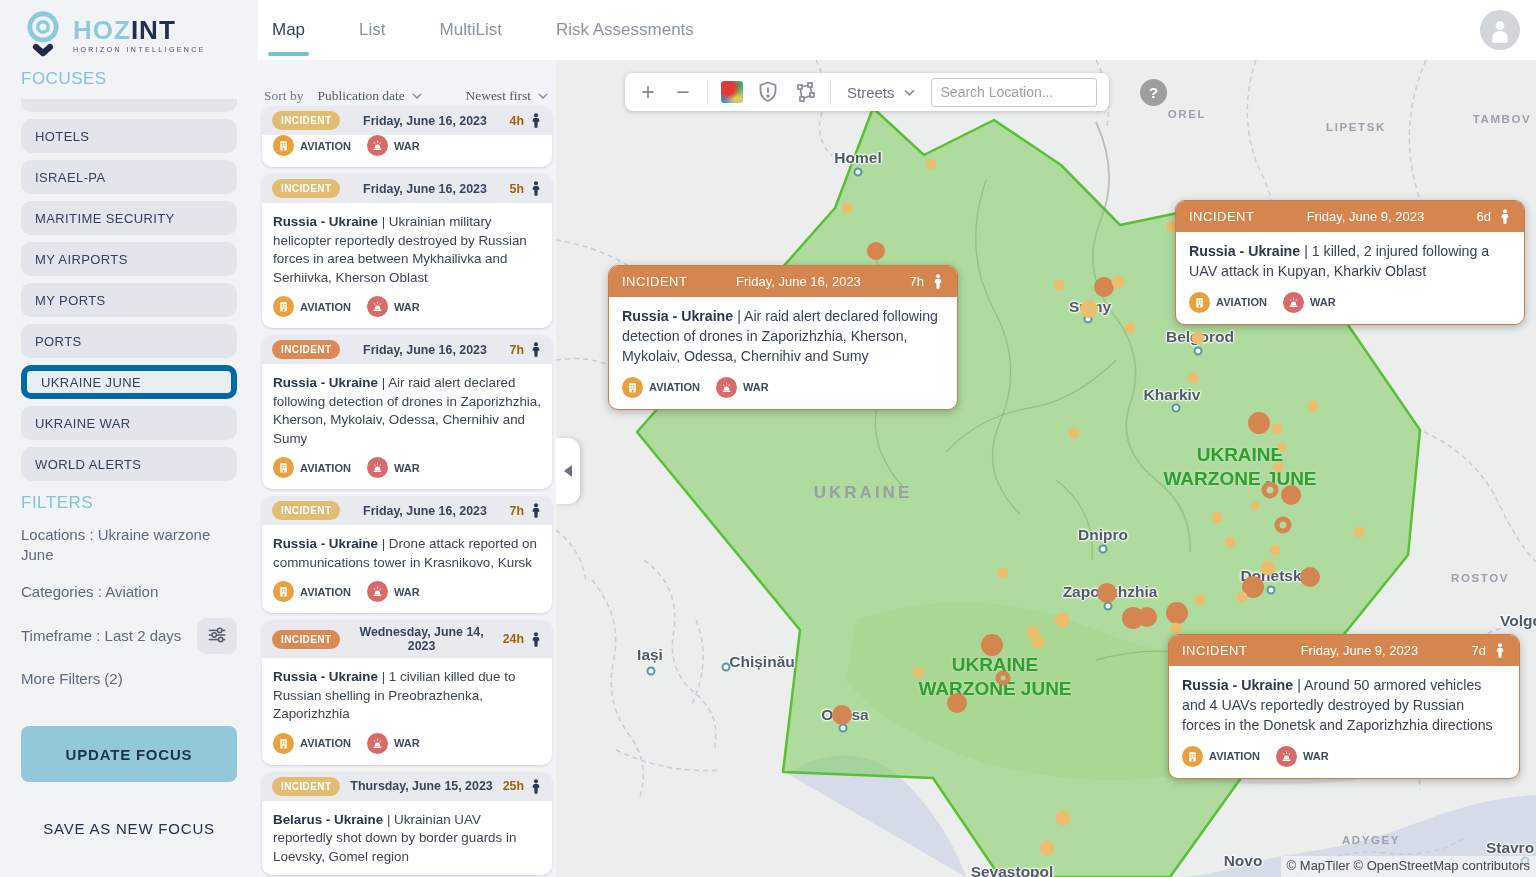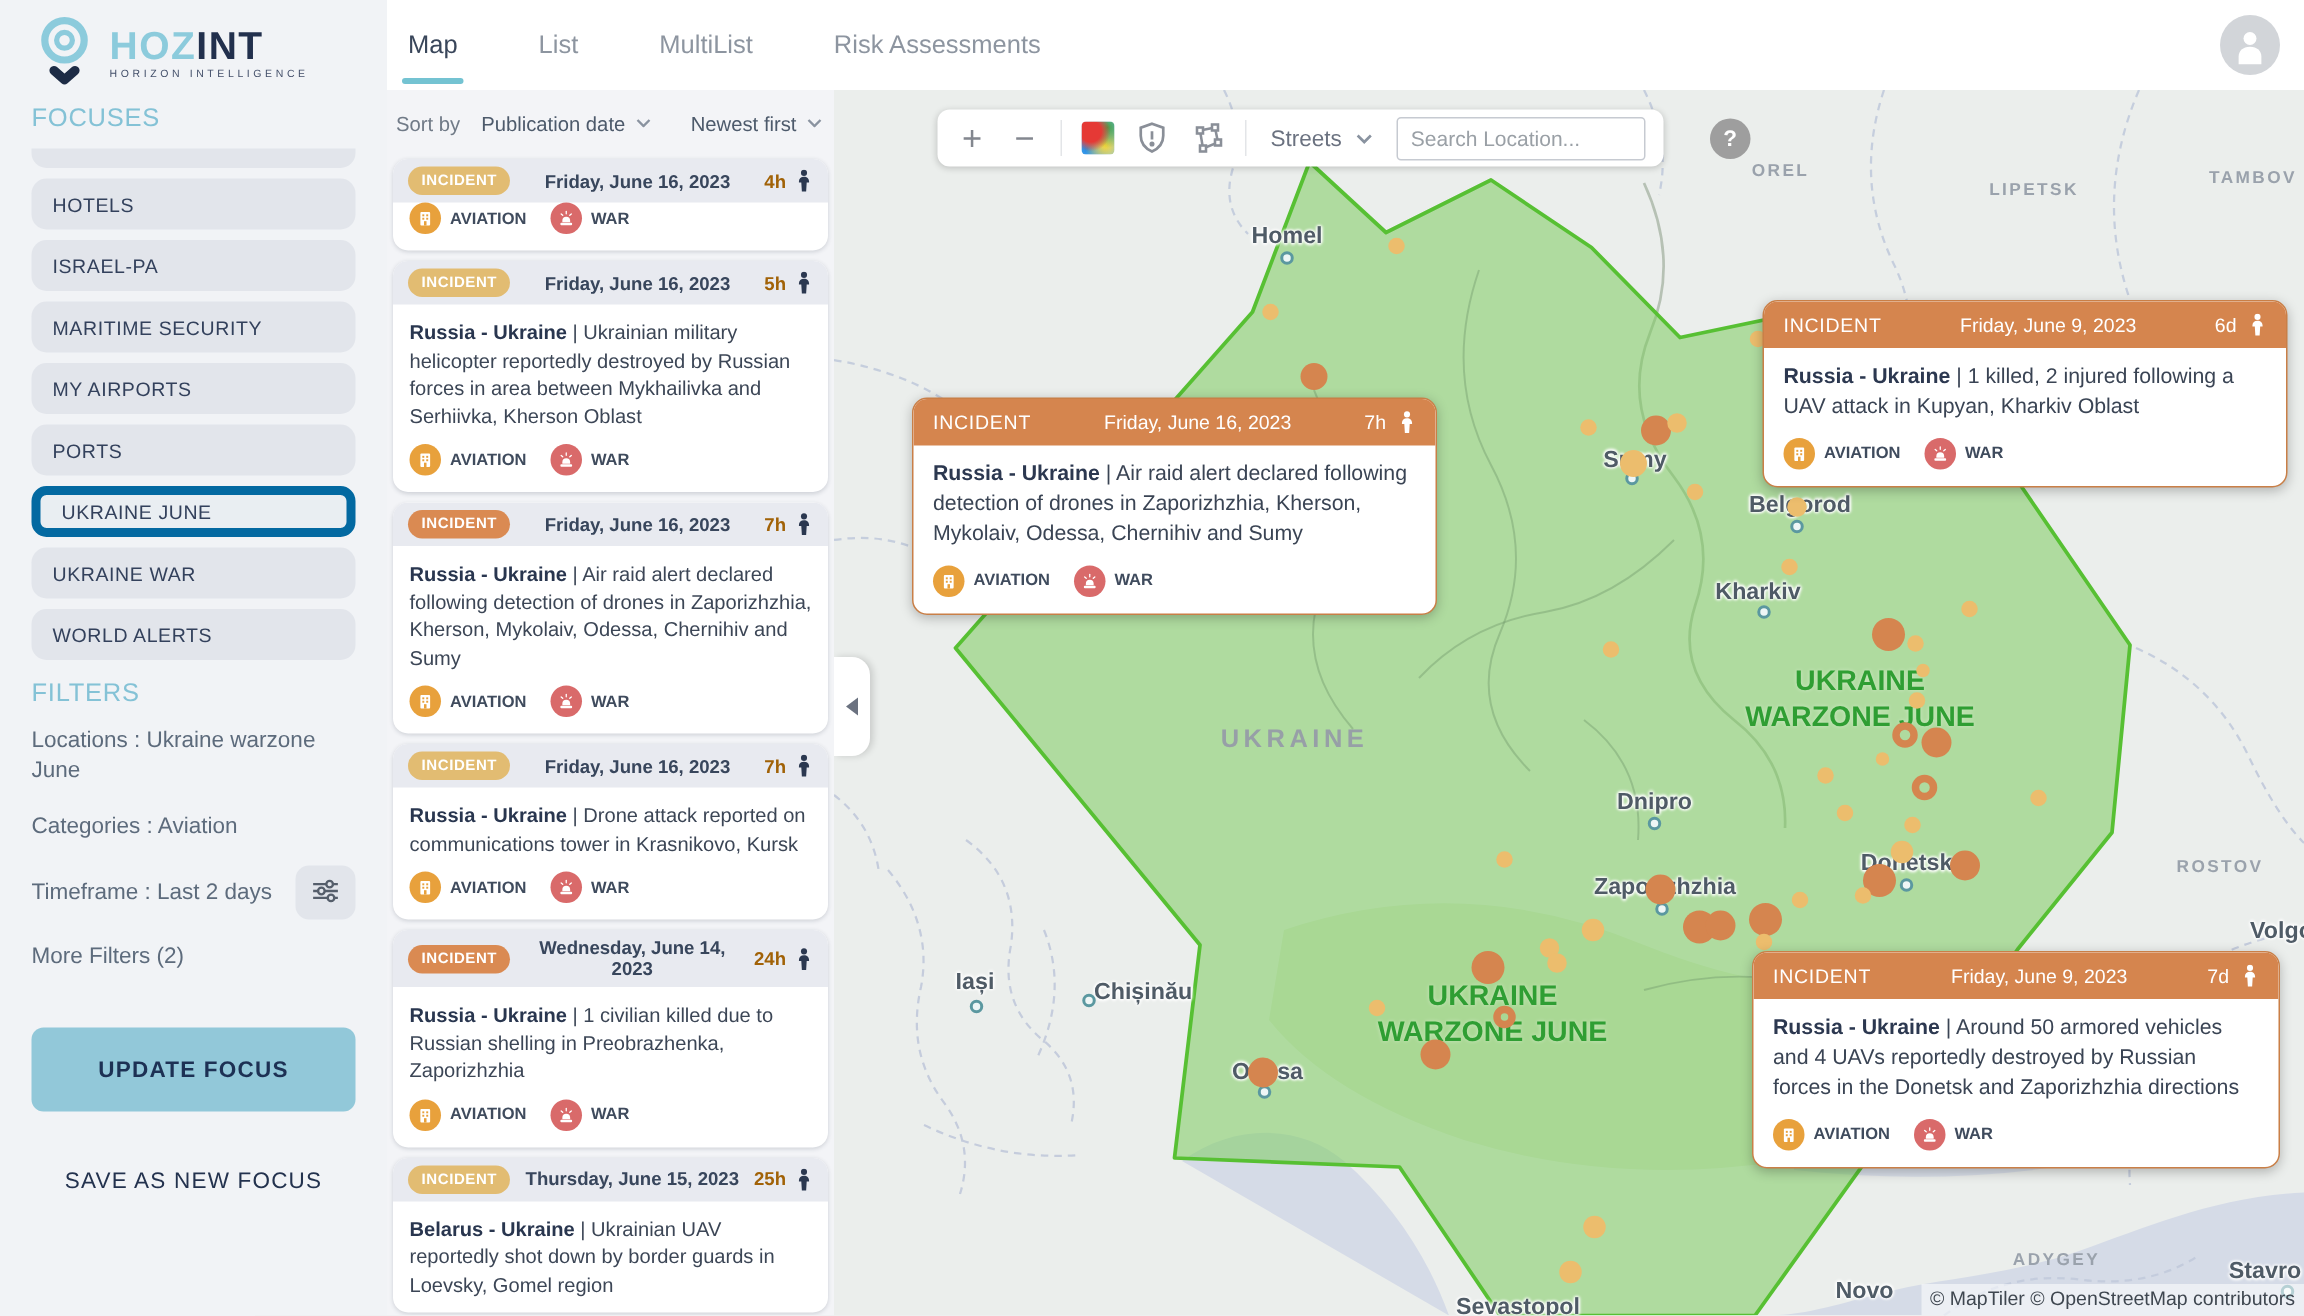--- a/index.html
+++ b/index.html
@@ -41,21 +41,21 @@
   .tab.active { color:#39465a; }
   .tab.active::after { content:""; position:absolute; left:-4px; right:-4px; bottom:4px; height:4px;
                        border-radius:2px; background:#74c3d2; }
   .avatar { margin-left:auto; margin-right:16px; width:40px; height:40px; border-radius:50%; background:#d2d5d9;
             display:flex; align-items:center; justify-content:center; cursor:pointer; flex:none; }
 
   .content { flex:1; display:flex; min-height:0; }
 
   
   .list-panel { width:298px; flex:none; background:#f3f4f7; display:flex; flex-direction:column; overflow:hidden; position:relative; z-index:5; }
-  .sort-bar { height:44px; flex:none; display:flex; align-items:center; padding:0 8px 0 6px; }
+  .sort-bar { height:44px; flex:none; display:flex; align-items:flex-end; padding:0 8px 0 6px;font-family:Liberation Serif, serif; }
   .sort-label { font-size:13.5px; color:#707a87; margin-right:14px; }
   .sort-select { display:flex; align-items:center; gap:7px; font-size:13.5px; color:#4d5a6b; cursor:pointer; }
   .sort-select + .sort-select { margin-left:auto; }
 
   .cards { flex:1; overflow:hidden; padding:2px 4px 0; }
   .card { background:#fff; border-radius:10px; margin-bottom:7px; box-shadow:0 1px 3px rgba(40,50,70,.18); overflow:hidden; cursor:pointer; }
   .card-head { display:flex; align-items:center; background:#e8eaf0; padding:5px 10px; gap:6px; }
   .badge { font-size:10px; font-weight:bold; letter-spacing:.4px; color:#fff; padding:4px 9px; border-radius:10px; }
   .badge.tan { background:#e2bc72; }
   .badge.orange { background:#da8a52; }
@@ -159,20 +159,21 @@
       </div>
     </div>
 
     <div class="side-heading">FOCUSES</div>
     <div class="focus-list" id="focus-list">
       <div class="focus-item partial"></div>
     <div class="focus-item">HOTELS</div>
         <div class="focus-item">ISRAEL-PA</div>
         <div class="focus-item">MARITIME SECURITY</div>
         <div class="focus-item">MY AIRPORTS</div>
+        <div class="focus-item">MY PORTS</div>
         <div class="focus-item">PORTS</div>
         <div class="focus-item selected">UKRAINE JUNE</div>
         <div class="focus-item">UKRAINE WAR</div>
         <div class="focus-item">WORLD ALERTS</div>
       </div>
 
     <div class="side-heading">FILTERS</div>
     <div class="filters">
       <div class="filter-row">Locations : Ukraine warzone June</div>
       <div class="filter-row">Categories : Aviation</div>

